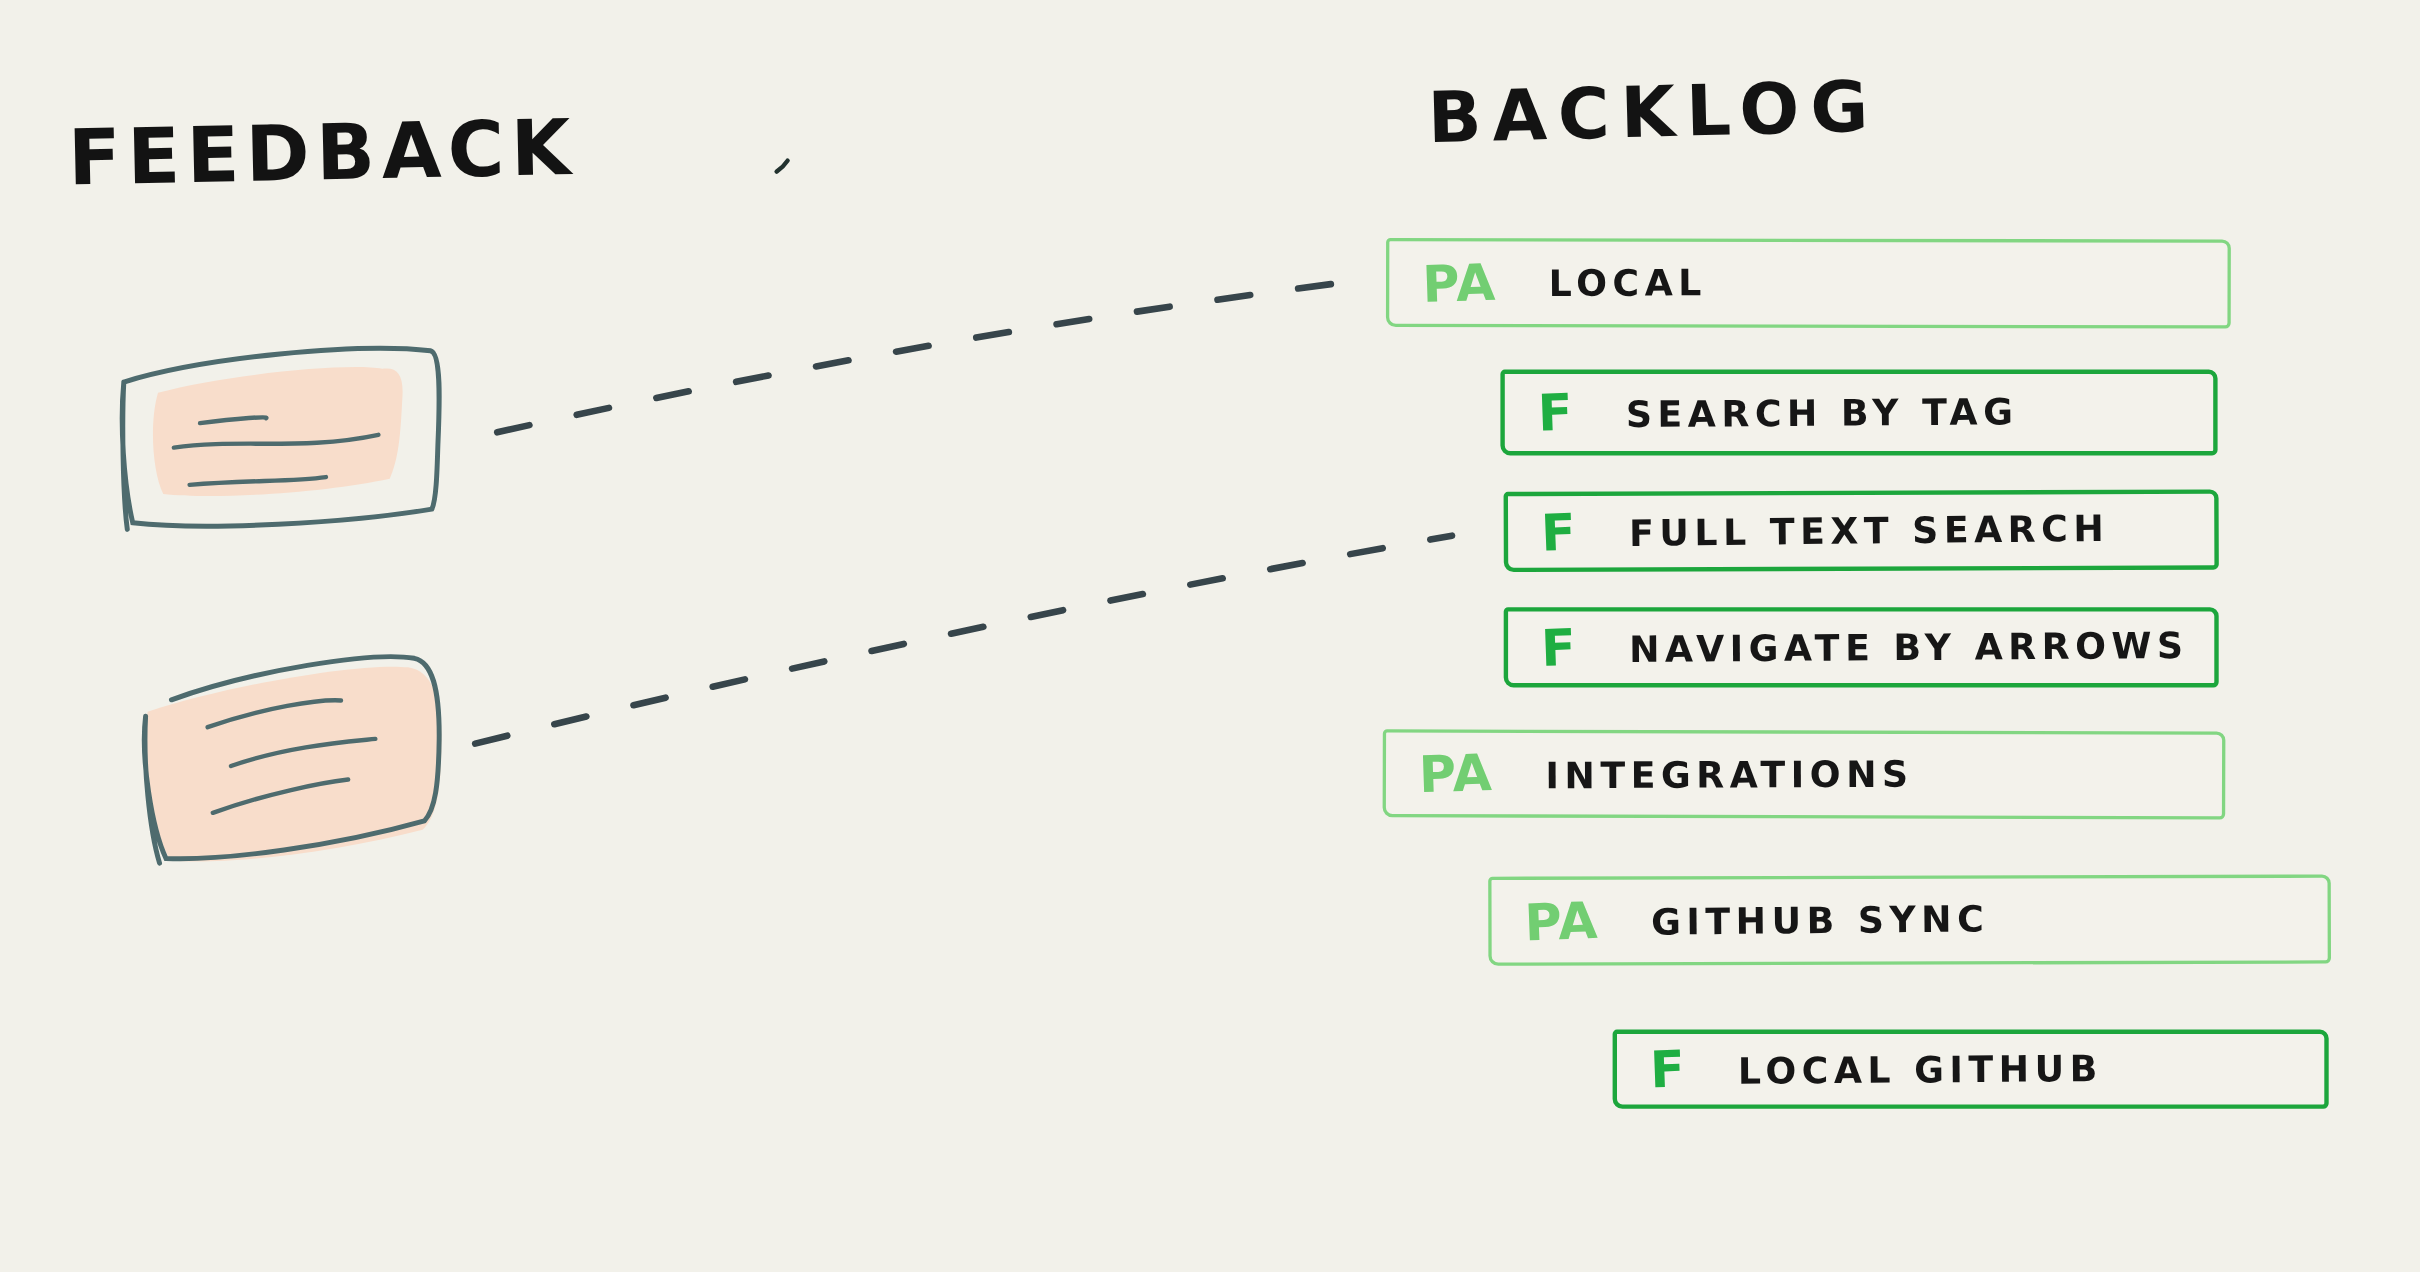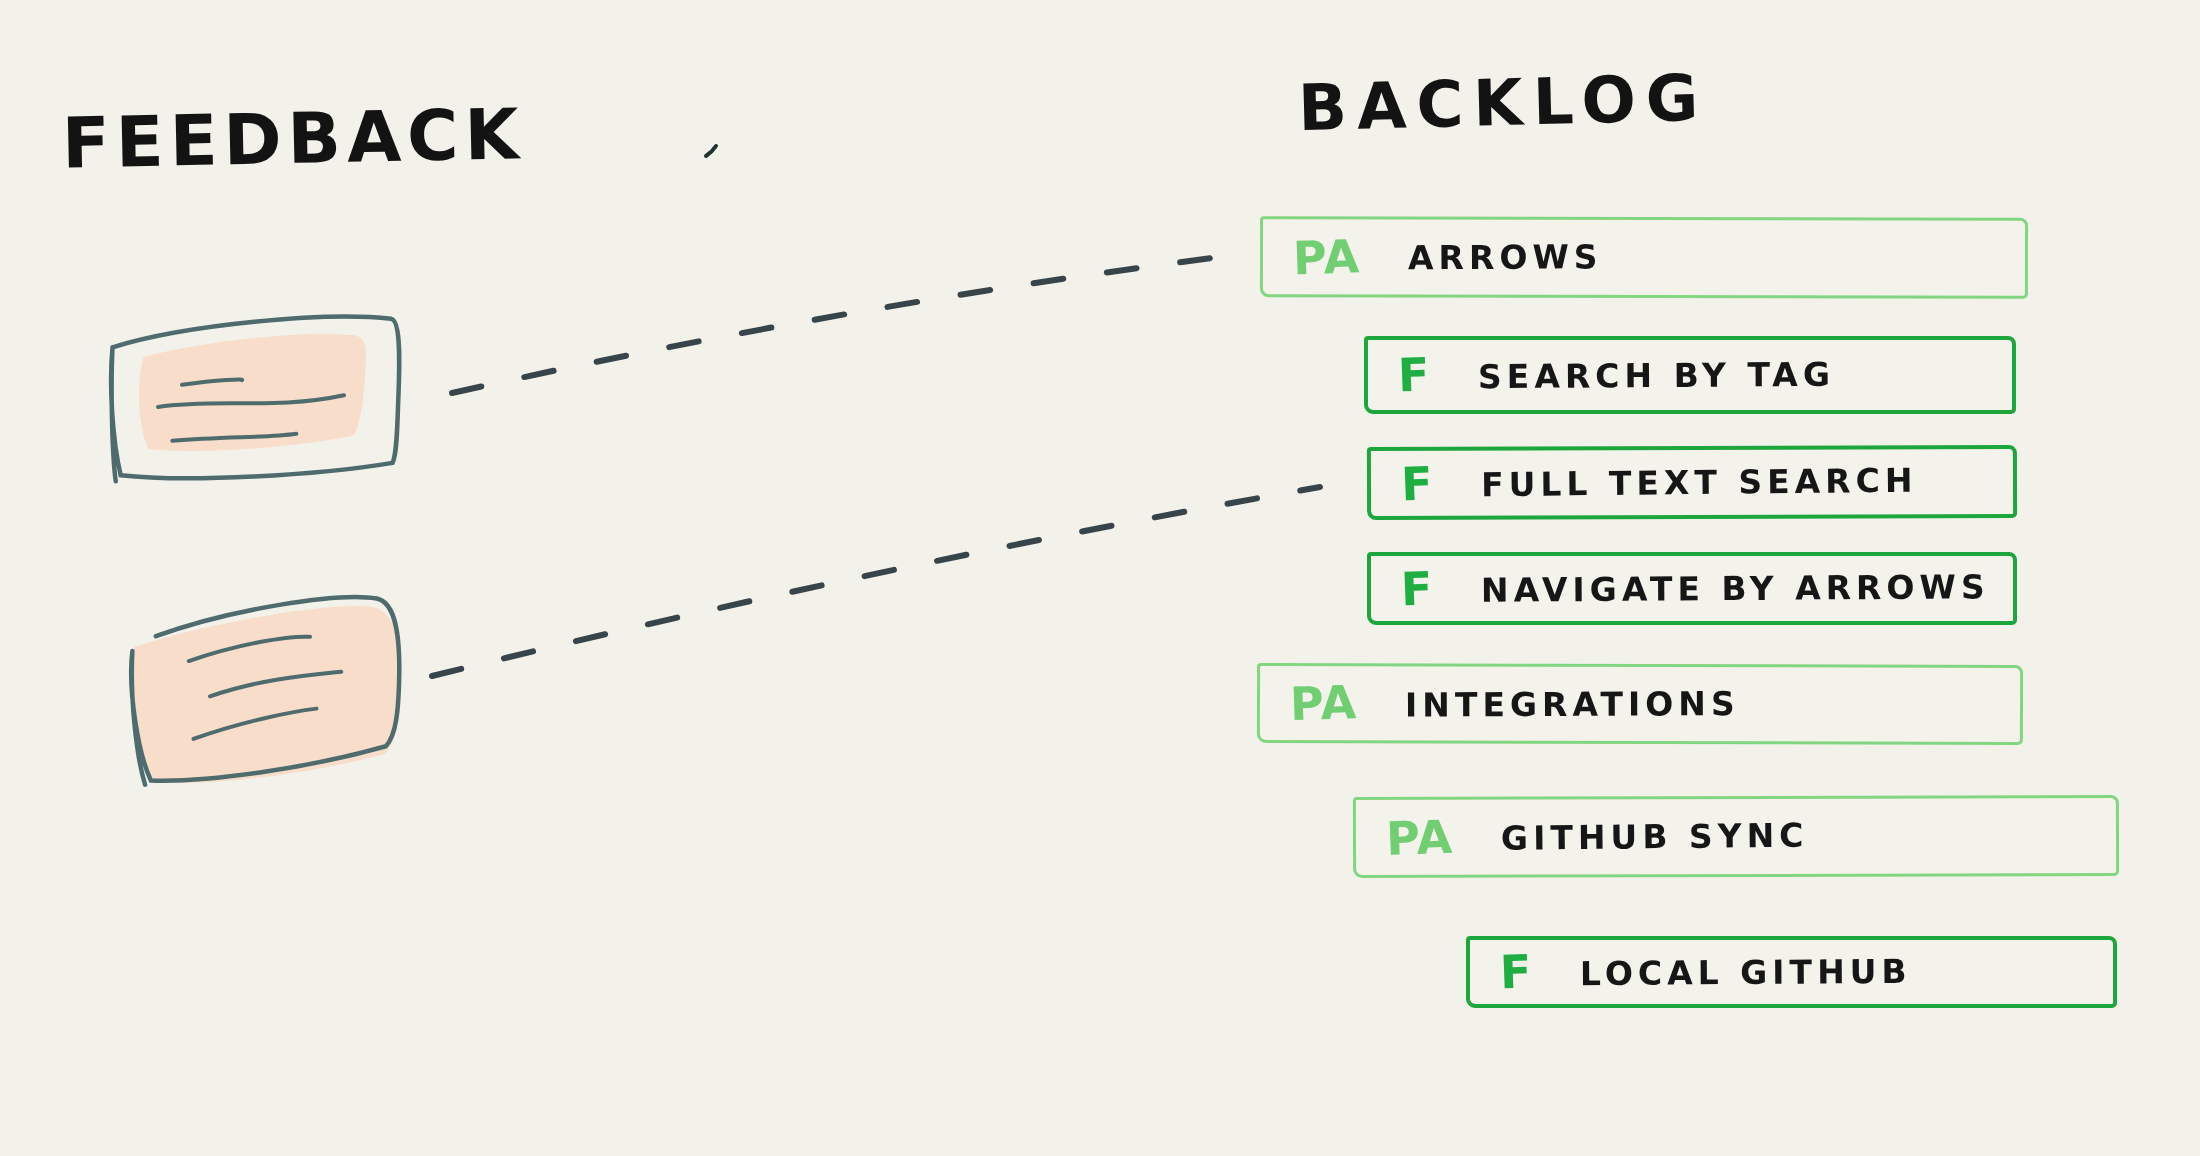--- a/index.html
+++ b/index.html
@@ -95,21 +95,21 @@
   <svg id="card2" class="card" width="330" height="230" viewBox="0 0 330 230">
     <path d="M 24 62 C 100 40 220 24 262 30 C 284 34 292 60 290 100 C 288 140 284 166 270 178 C 190 196 90 204 40 198 C 24 170 16 100 24 62 Z" fill="#f8ddcb" stroke="none"></path>
     <path d="M 46 52 C 120 28 230 14 268 22 C 284 26 290 50 288 96 C 286 138 282 160 272 170 C 190 190 90 200 36 196 C 24 168 16 104 22 66 M 22 66 C 18 110 22 170 30 200" fill="none" stroke="#4e6b6e" stroke-width="4.5" stroke-linecap="round"></path>
     <path d="M 78 78 C 130 62 180 56 200 58" fill="none" stroke="#4e6b6e" stroke-width="4" stroke-linecap="round"></path>
     <path d="M 98 114 C 150 98 200 96 230 94" fill="none" stroke="#4e6b6e" stroke-width="4" stroke-linecap="round"></path>
     <path d="M 80 156 C 130 140 180 132 204 130" fill="none" stroke="#4e6b6e" stroke-width="4" stroke-linecap="round"></path>
   </svg>
 
   <div id="bx0" class="bbox pa">
     <span class="badge pa">PA</span>
-    <span class="blabel">ARROWS</span>
+    <span class="blabel">LOCAL</span>
   </div>
 
   <div id="bx1" class="bbox f">
     <span class="badge f">F</span>
     <span class="blabel">SEARCH BY TAG</span>
   </div>
 
   <div id="bx2" class="bbox f">
     <span class="badge f">F</span>
     <span class="blabel">FULL TEXT SEARCH</span>

